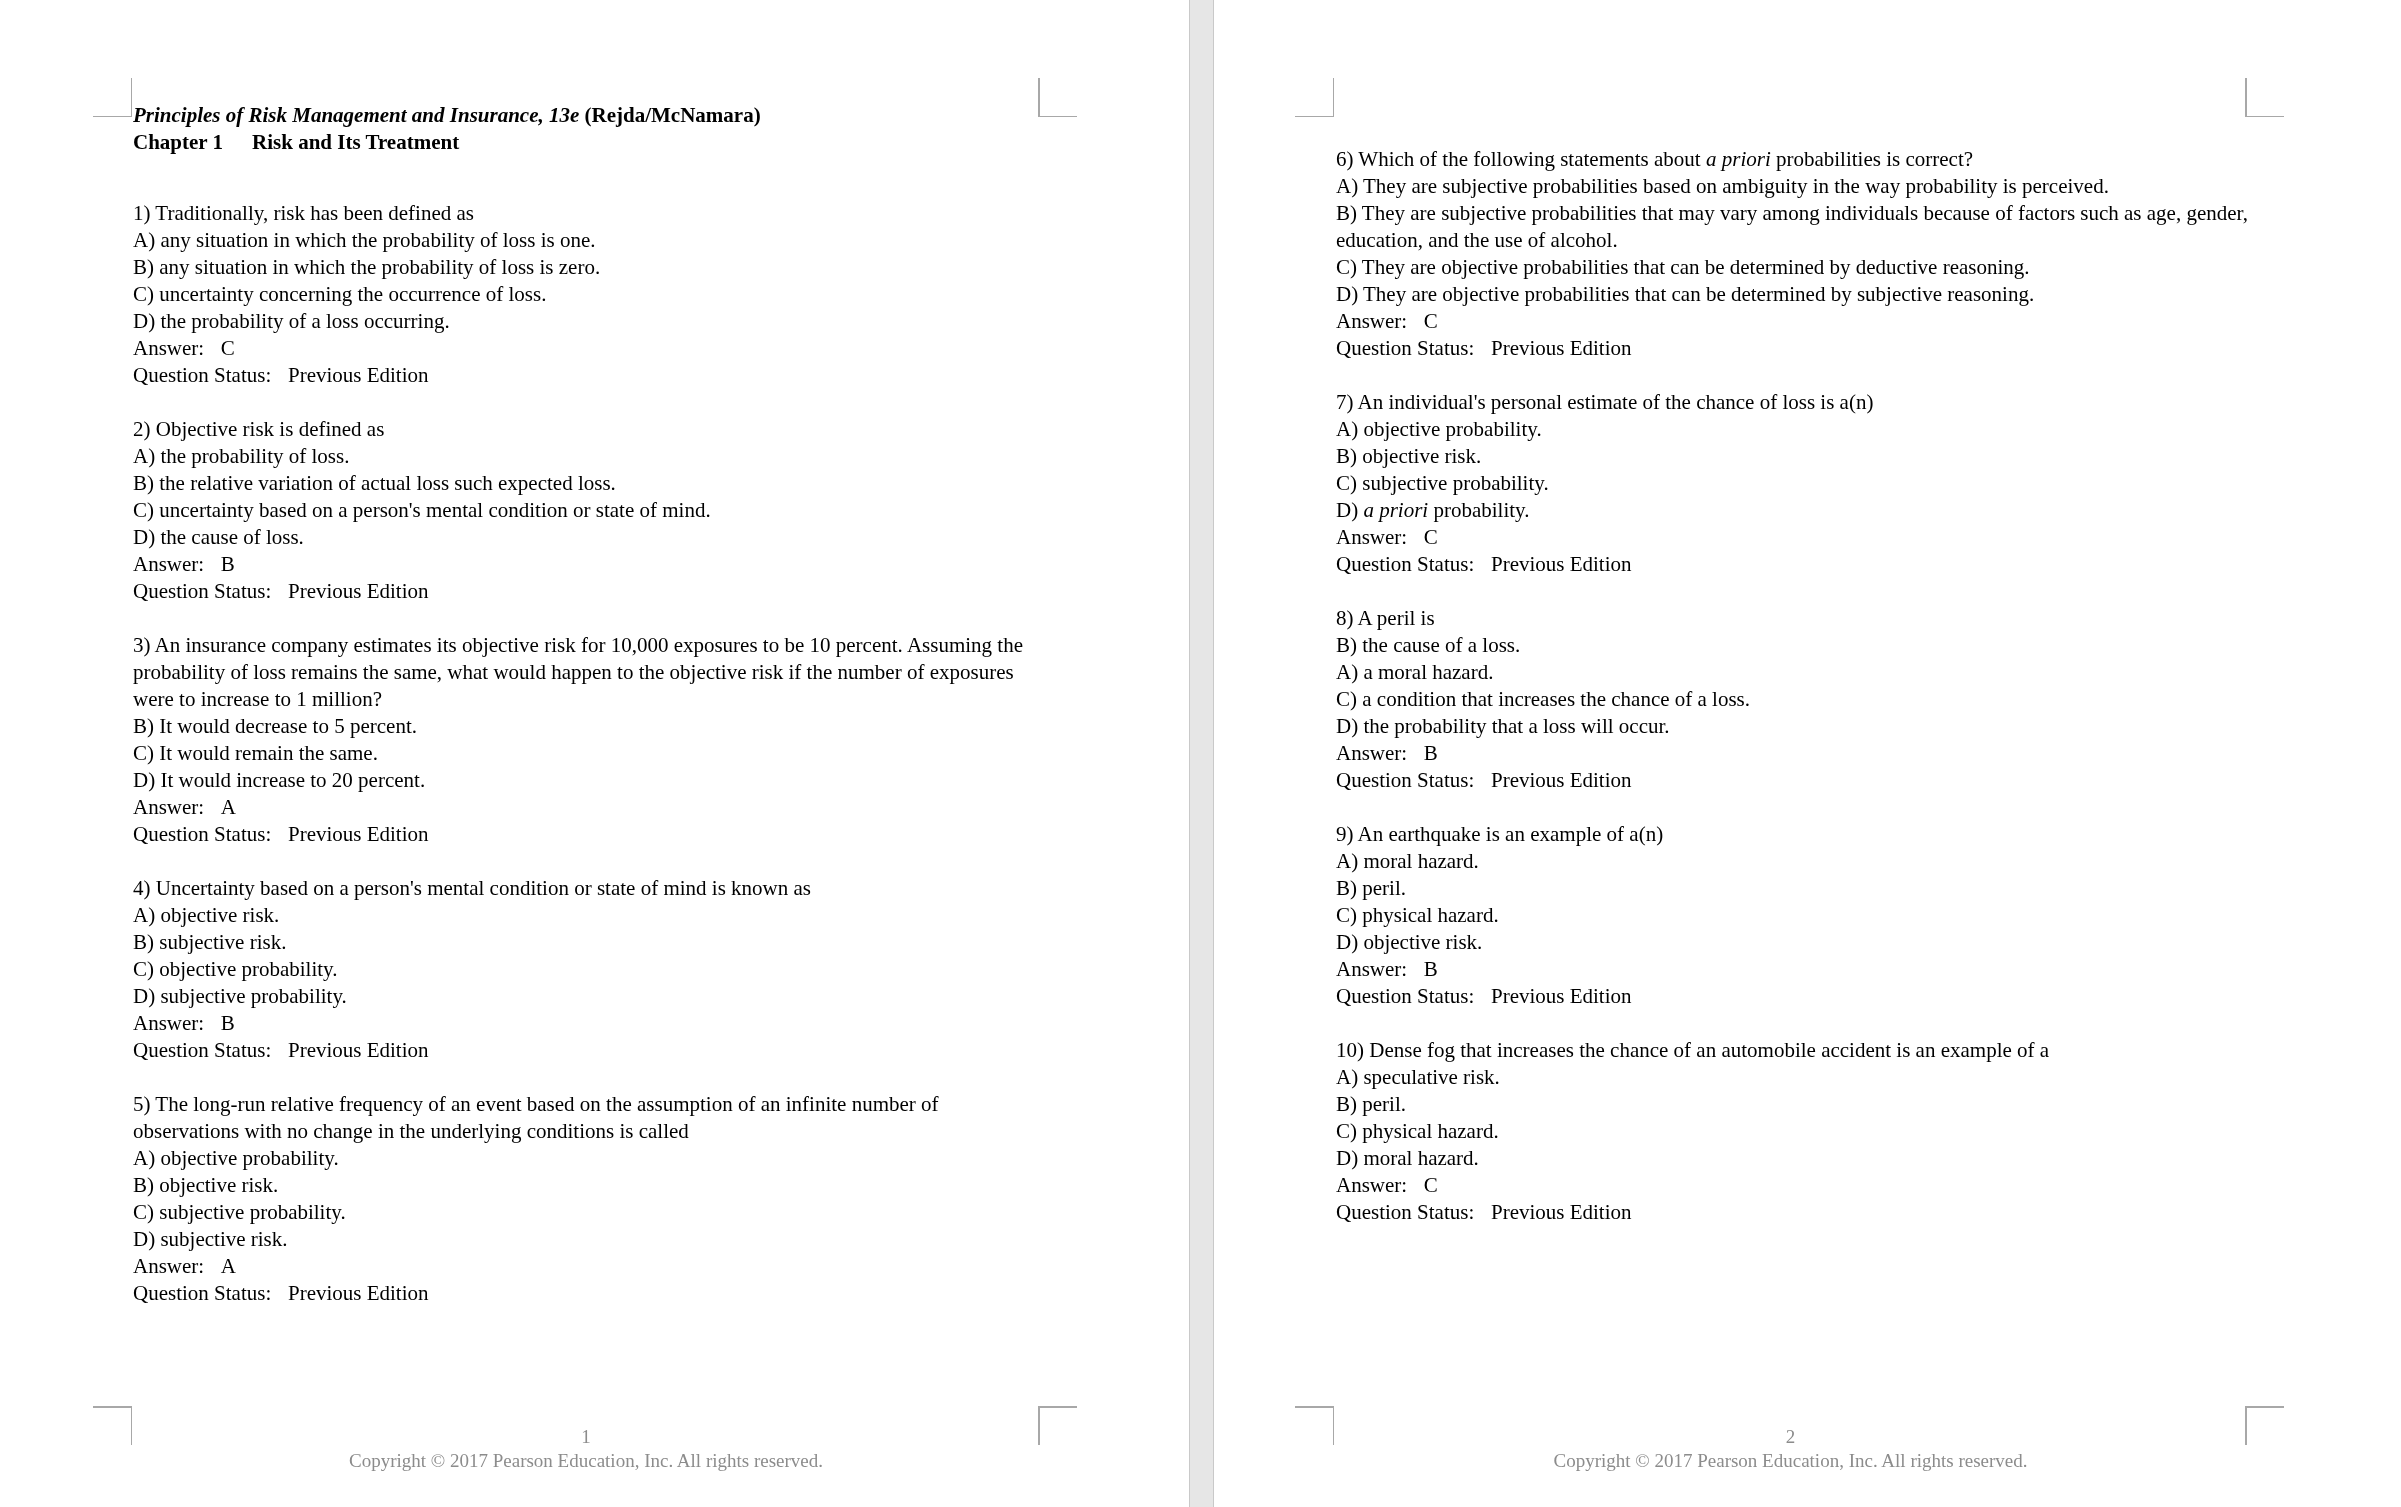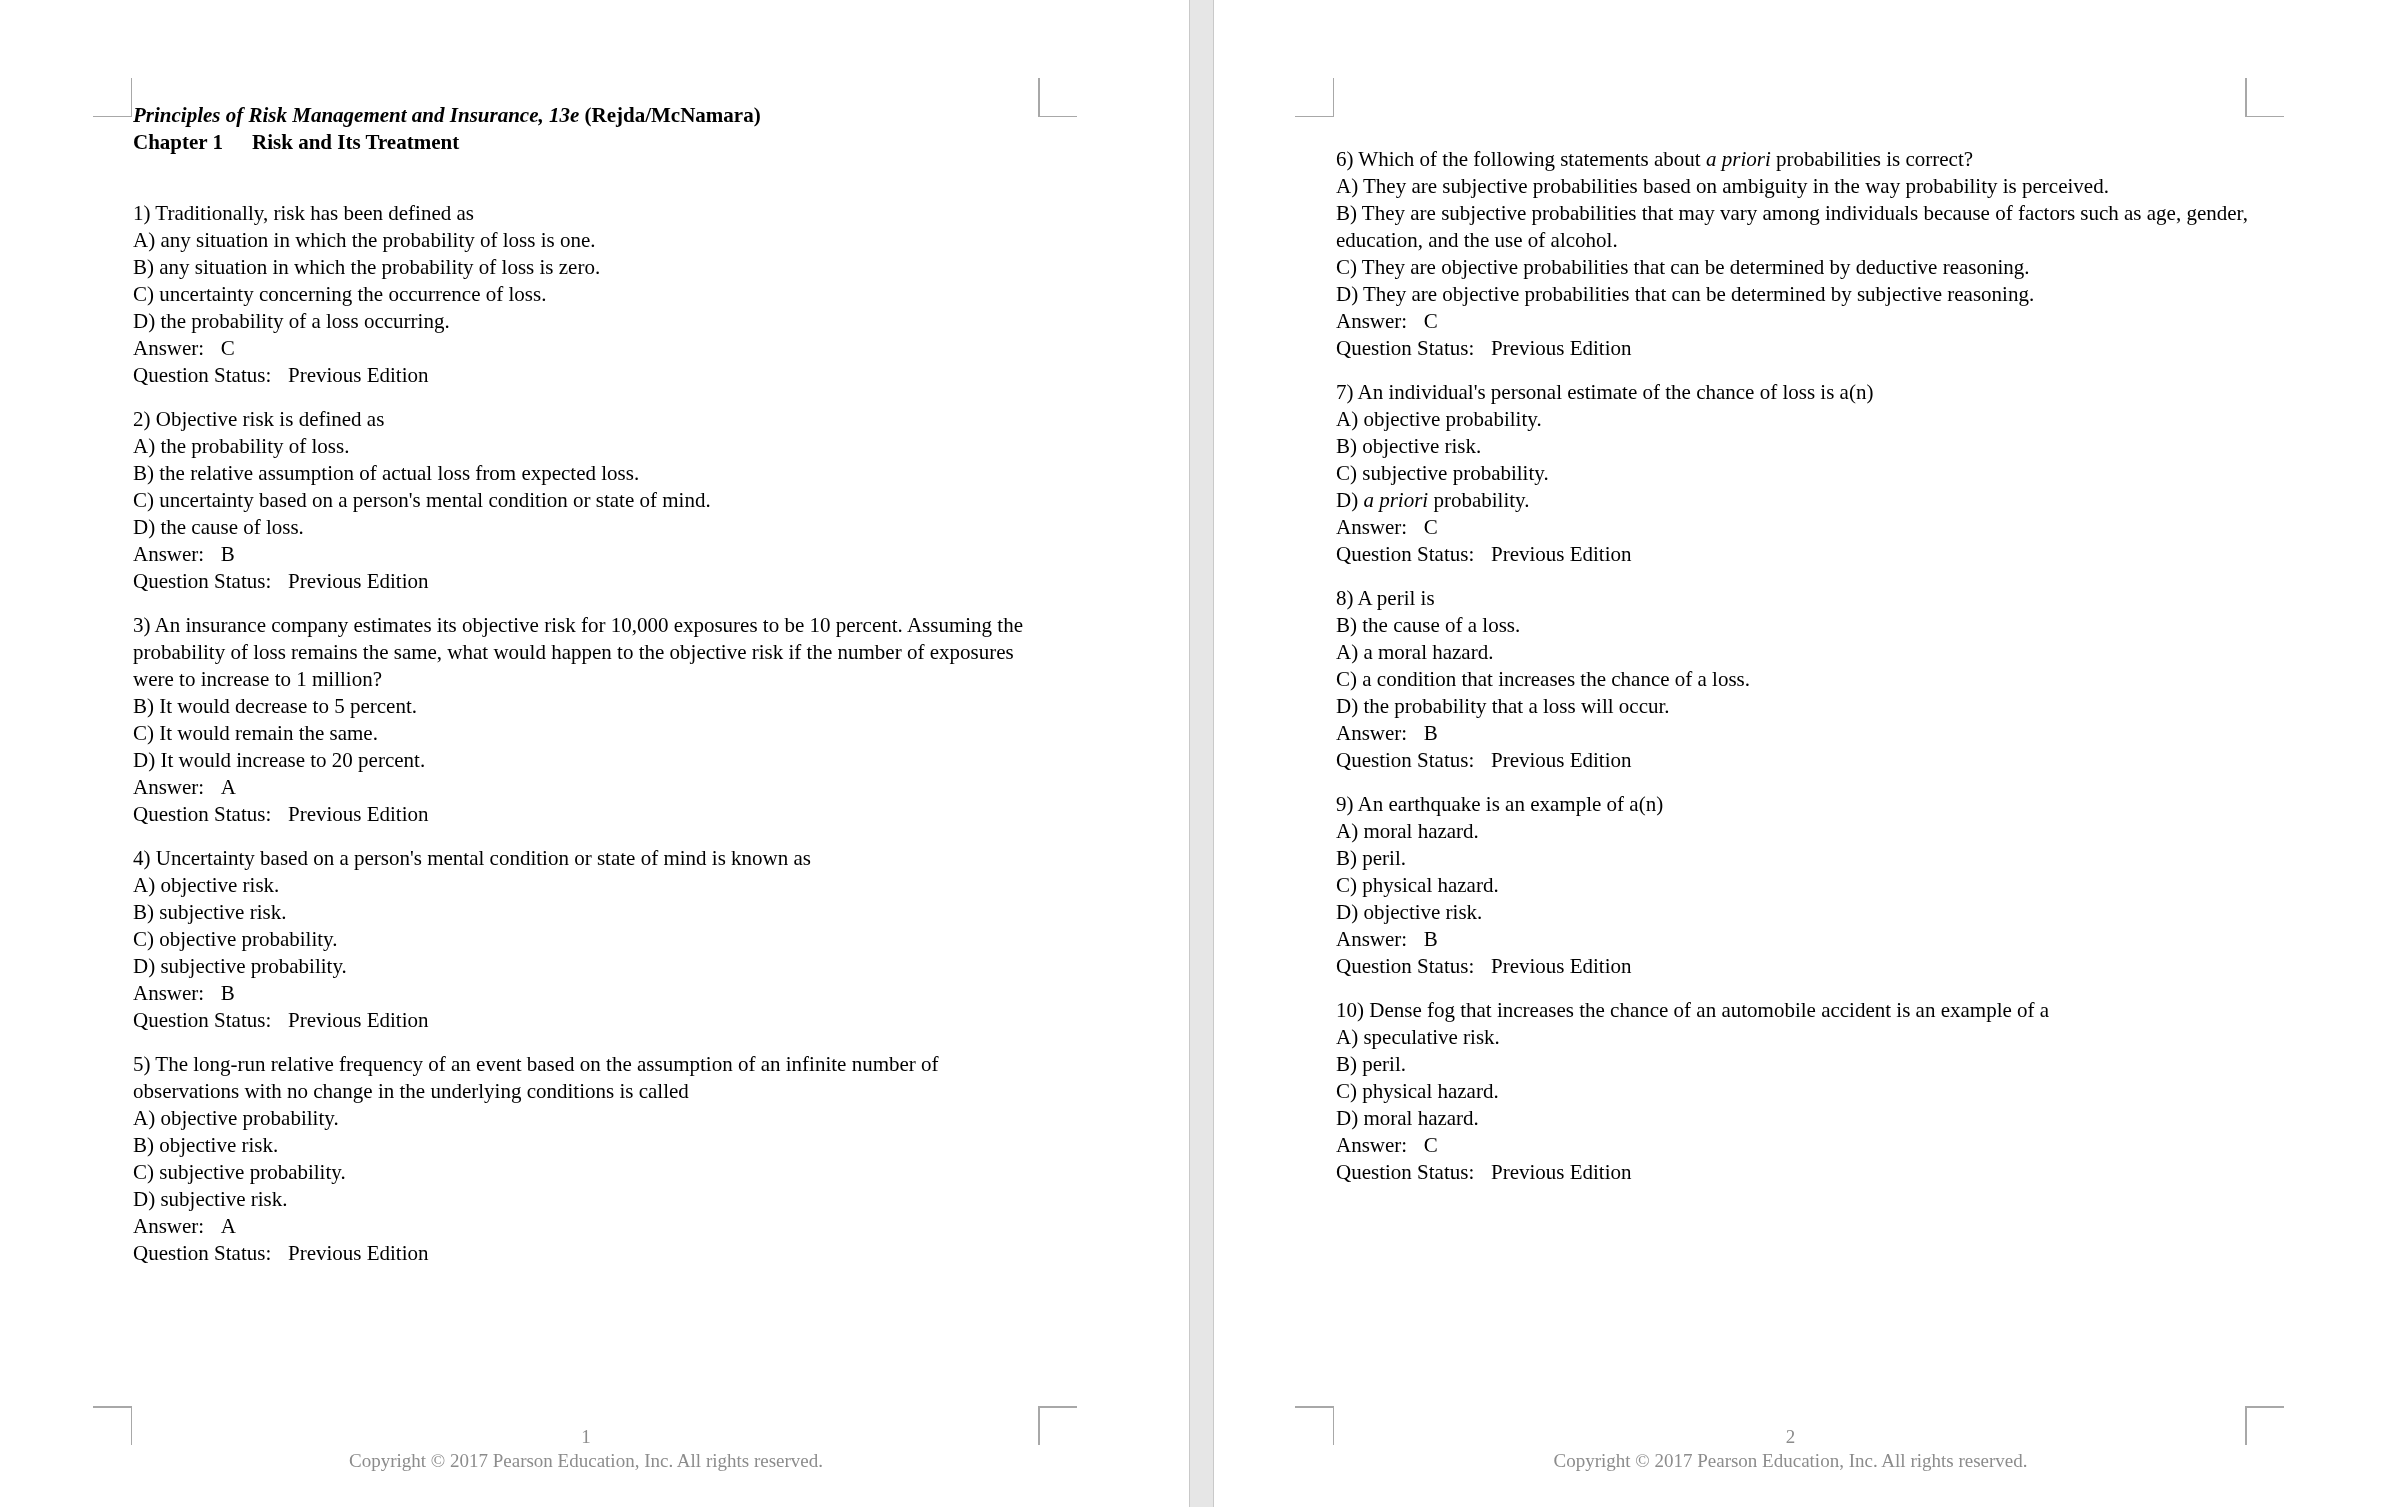--- a/index.html
+++ b/index.html
@@ -99,21 +99,21 @@
   }
   .chapter-line {
     font-weight: bold;
     white-space: nowrap;
   }
   .chapter-line .chap-title {
     padding-left: 29px;
   }
 
   .q-block {
-    margin-top: 17px;
+    margin-top: 27px;
   }
   .q-block.first { margin-top: 44px; }
   .line { white-space: normal; }
   .stem { }
   .opt  { }
   .ans  { }
   .ans .val { padding-left: 16.7px; }
   .status .val { padding-left: 16.7px; }
   em.it { font-style: italic; }
 
@@ -151,21 +151,21 @@
             <div class="line opt">A) any situation in which the probability of loss is one.</div>
             <div class="line opt">B) any situation in which the probability of loss is zero.</div>
             <div class="line opt">C) uncertainty concerning the occurrence of loss.</div>
             <div class="line opt">D) the probability of a loss occurring.</div>
             <div class="line ans"><span>Answer:</span><span class="val">C</span></div>
             <div class="line status"><span>Question Status:</span><span class="val">Previous Edition</span></div>
           </div>
           <div class="q-block">
             <div class="line stem">2) Objective risk is defined as</div>
             <div class="line opt">A) the probability of loss.</div>
-            <div class="line opt">B) the relative assumption of actual loss from expected loss.</div>
+            <div class="line opt">B) the relative variation of actual loss such expected loss.</div>
             <div class="line opt">C) uncertainty based on a person's mental condition or state of mind.</div>
             <div class="line opt">D) the cause of loss.</div>
             <div class="line ans"><span>Answer:</span><span class="val">B</span></div>
             <div class="line status"><span>Question Status:</span><span class="val">Previous Edition</span></div>
           </div>
           <div class="q-block">
             <div class="line stem">3) An insurance company estimates its objective risk for 10,000 exposures to be 10 percent. Assuming the probability of loss remains the same, what would happen to the objective risk if the number of exposures were to increase to 1 million?</div>
             <div class="line opt">B) It would decrease to 5 percent.</div>
             <div class="line opt">C) It would remain the same.</div>
             <div class="line opt">D) It would increase to 20 percent.</div>

